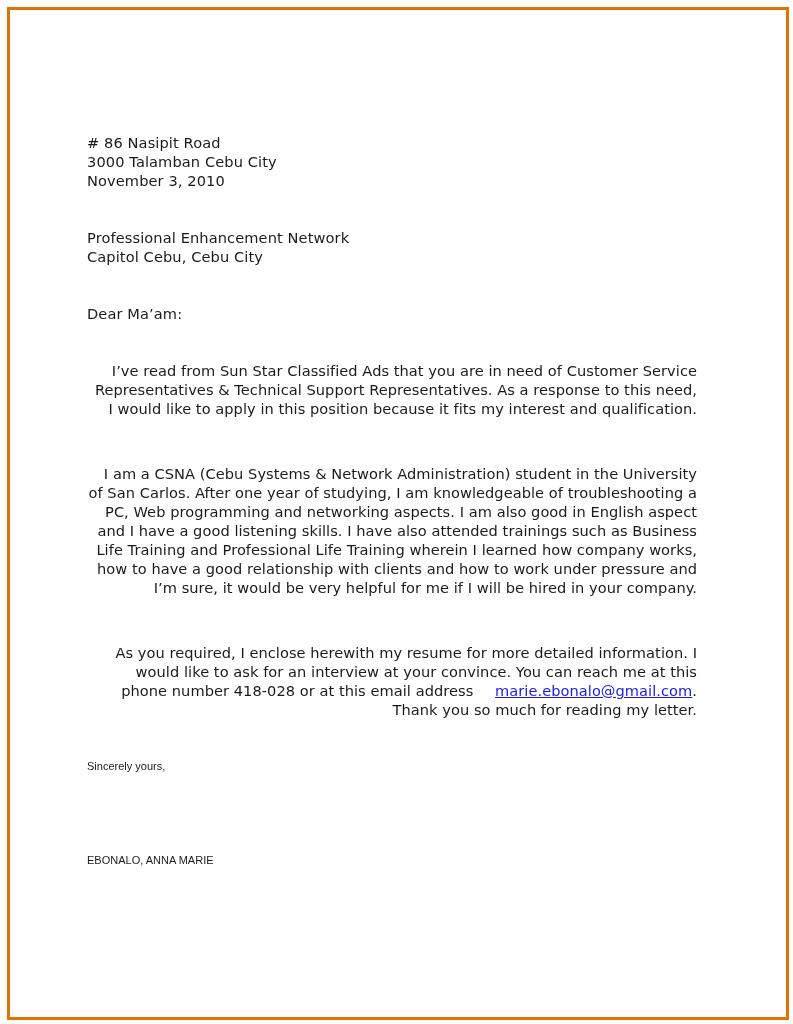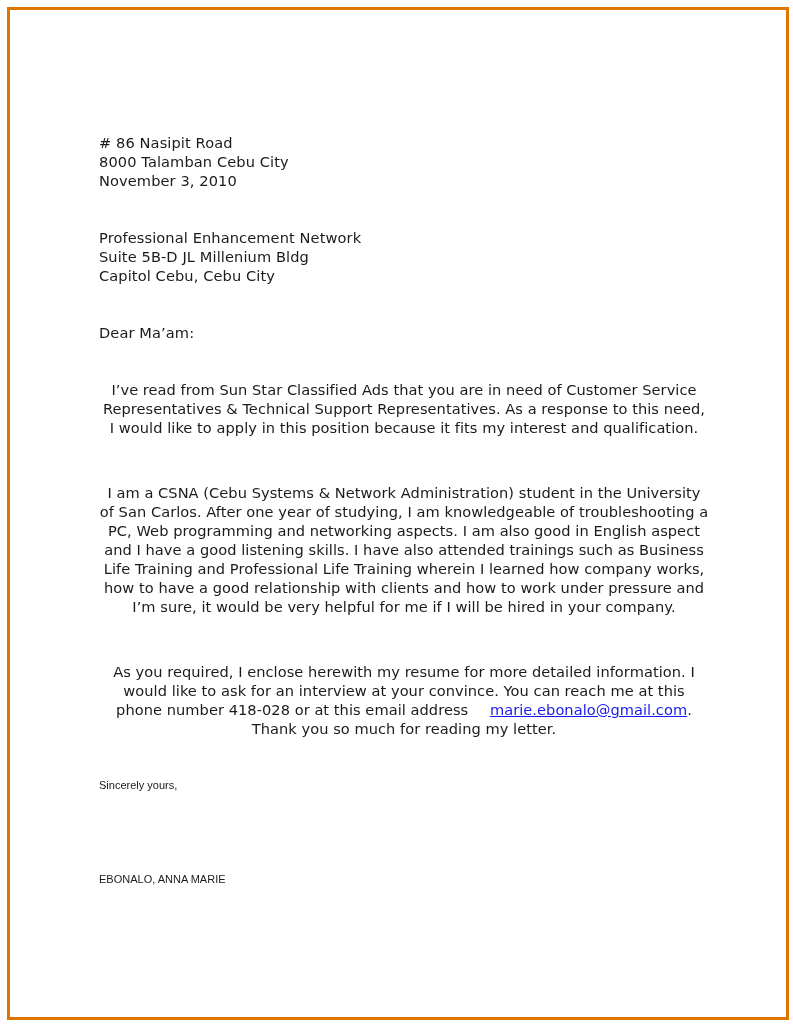--- a/index.html
+++ b/index.html
@@ -22,21 +22,21 @@
     top: 7px;
     width: 776px;   
     height: 1007px; 
     border: 3px solid #dd7500;
     box-sizing: content-box;
     pointer-events: none;
   }
 
   .paper {
     position: absolute;
-    left: 14px;
+    left: 2px;
     top: 10px;
     width: 773px;
     height: 1004px;
     background: #ffffff;
   }
 
   .letter {
     position: absolute;
     left: 85px;
     top: 123px;
@@ -53,21 +53,21 @@
   .addr-line { white-space: nowrap; }
 
   .gap-sm { height: 38px; }
   .gap-md { height: 38px; }
   .gap-lg { height: 38px; }
 
   .para {
     font-size: 14.6px;
     line-height: 19px;
     color: #1b1b1b;
-    text-align: center;
+    text-align: right;
     letter-spacing: 0.05px;
   }
 
   .email-link {
     color: #1a1aee;
     text-decoration: underline;
     margin-left: 17px;
   }
 
   
@@ -80,29 +80,28 @@
 </style>
 </head>
 <body>
 
 <div class="paper">
 
   <div class="letter">
 
     <div class="block">
       <div class="addr-line"># 86 Nasipit Road</div>
-      <div class="addr-line">8000 Talamban Cebu City</div>
+      <div class="addr-line">3000 Talamban Cebu City</div>
       <div class="addr-line">November 3, 2010</div>
     </div>
 
     <div class="gap-sm"></div>
 
     <div class="block">
       <div class="addr-line">Professional Enhancement Network</div>
-      <div class="addr-line">Suite 5B-D JL Millenium Bldg</div>
       <div class="addr-line">Capitol Cebu, Cebu City</div>
     </div>
 
     <div class="gap-md"></div>
 
     <div class="block">Dear Ma’am:</div>
 
     <div class="gap-lg"></div>
 
     <div class="para">I’ve read from Sun Star Classified Ads that you are in need of Customer Service Representatives &amp; Technical Support Representatives. As a response to this need, I would like to apply in this position because it fits my interest and qualification.</div>

